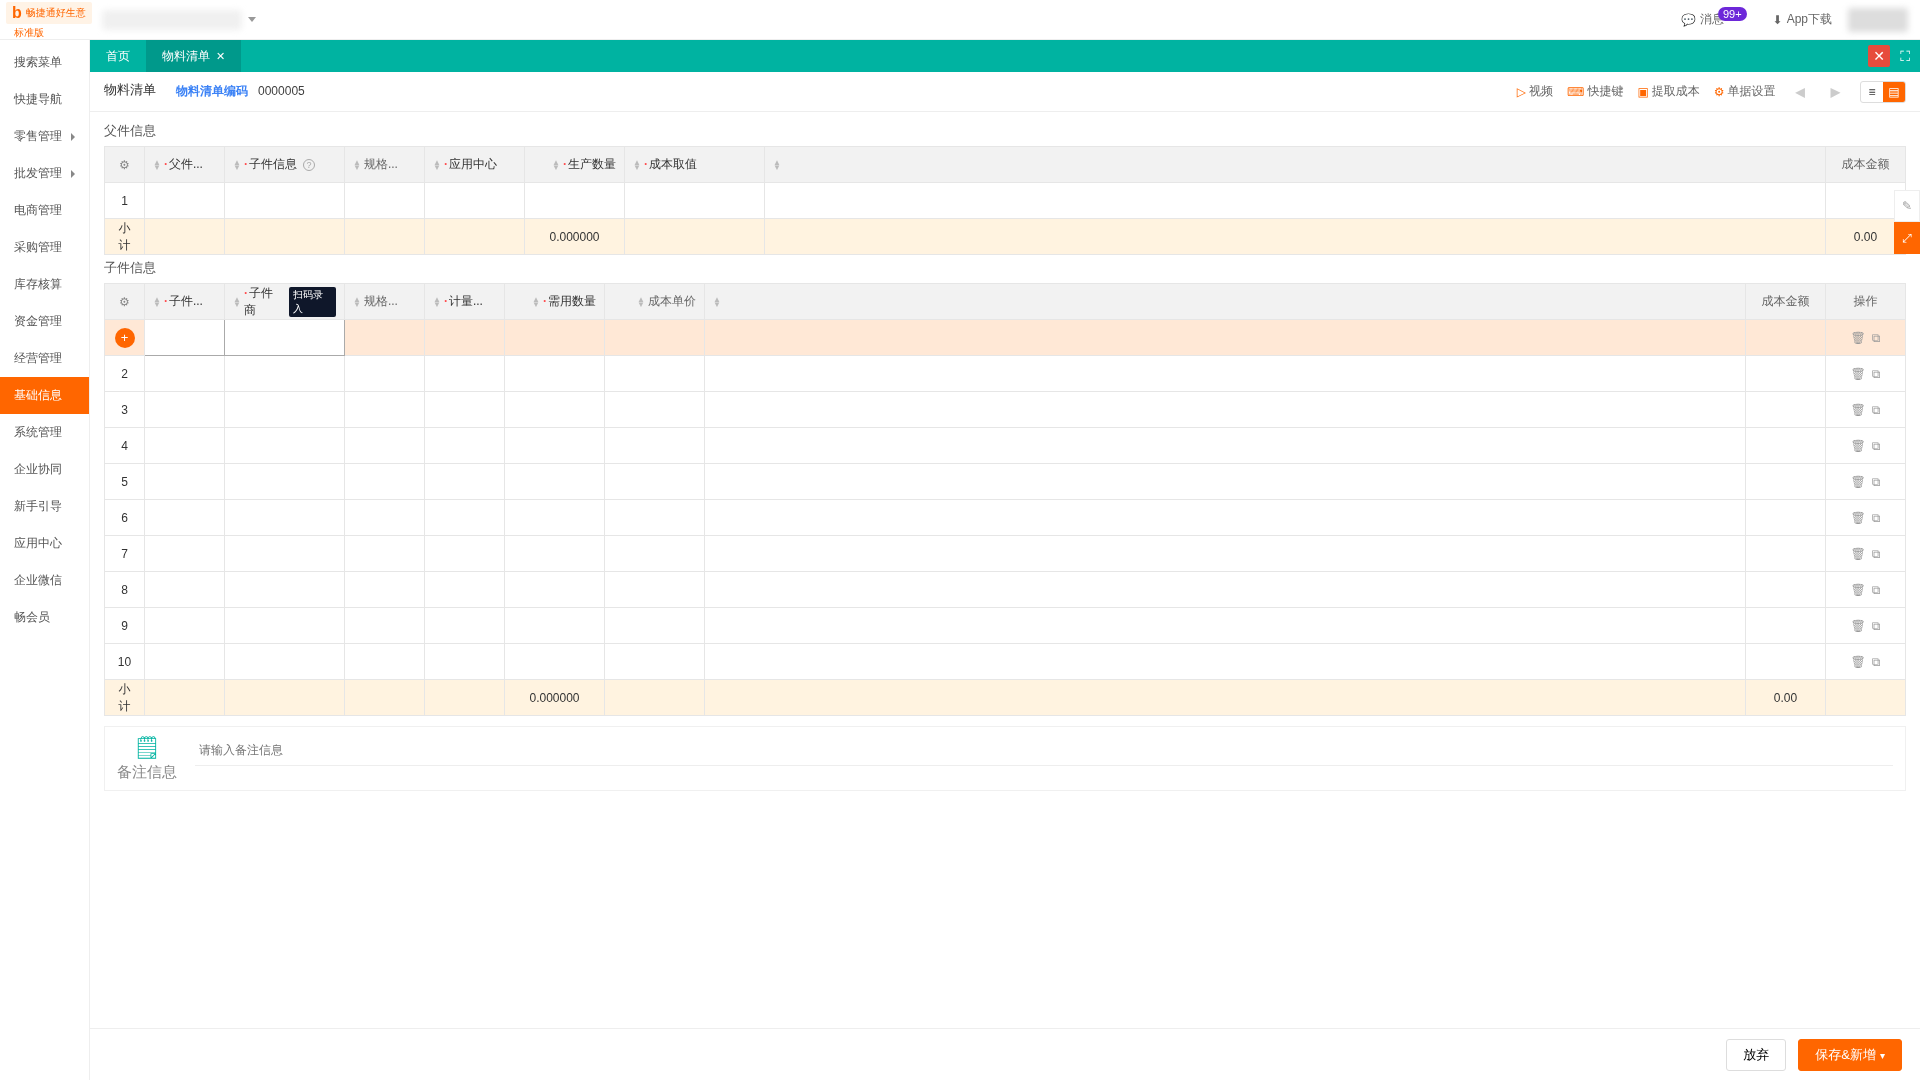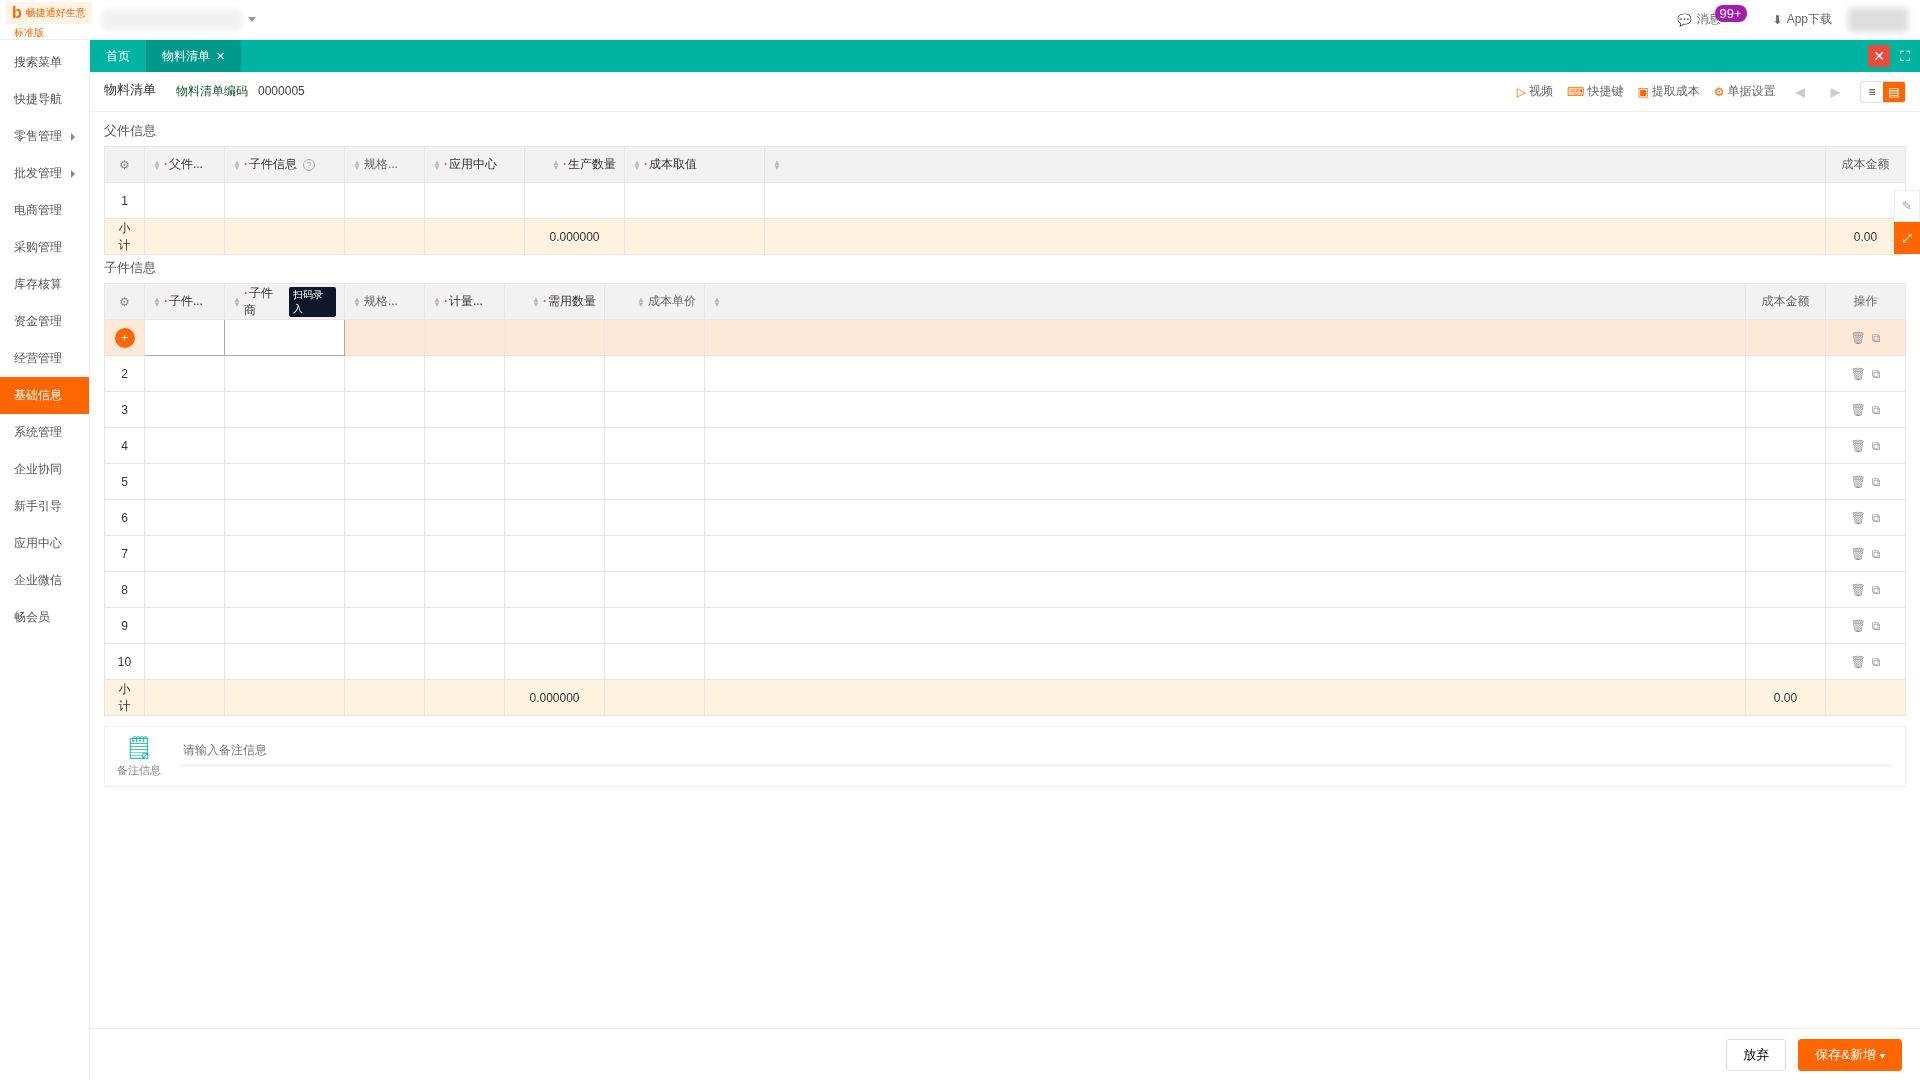--- a/index.html
+++ b/index.html
@@ -8,21 +8,21 @@
     
     .header { height: 40px; display: flex; align-items: center; padding: 0 12px; border-bottom: 1px solid #eee; position: relative; }
     .logo-area { display: flex; align-items: center; gap: 6px; position: absolute; left: 6px; top: 2px; }
     .logo-box { background: #fff3e6; padding: 2px 6px; border-radius: 2px; display: flex; align-items: center; gap: 4px; }
     .logo-b { color: #ff6600; font-weight: bold; font-size: 16px; }
     .logo-txt { color: #ff6600; font-size: 10px; }
     .logo-sub { color: #ff6600; font-size: 10px; }
     .header-blur { filter: blur(3px); background: #f0f0f0; width: 140px; height: 20px; margin-left: 90px; border-radius: 4px; }
     .header-right { margin-left: auto; display: flex; align-items: center; gap: 16px; }
     .header-item { display: flex; align-items: center; gap: 4px; cursor: pointer; color: #666; }
-    .badge { background: #a21caf; color: #fff; font-size: 13px; padding: 1px 5px; border-radius: 8px; position: relative; top: -6px; left: -10px; }
+    .badge { background: #6d28d9; color: #fff; font-size: 11px; padding: 1px 5px; border-radius: 8px; position: relative; top: -6px; left: -10px; }
     .avatar-blur { width: 60px; height: 24px; background: #ddd; filter: blur(3px); border-radius: 2px; }
     .chevron-down { display: inline-block; width: 0; height: 0; border-left: 4px solid transparent; border-right: 4px solid transparent; border-top: 5px solid #999; margin-left: 6px; }
 
     
     .main { display: flex; height: calc(100vh - 40px); }
     .sidebar { width: 90px; border-right: 1px solid #eee; display: flex; flex-direction: column; padding-top: 4px; }
     .side-item { padding: 10px 14px; cursor: pointer; color: #555; display: flex; align-items: center; justify-content: space-between; }
     .side-item.active { background: #ff6600; color: #fff; }
     .side-item .chev { width: 0; height: 0; border-top: 4px solid transparent; border-bottom: 4px solid transparent; border-left: 4px solid #888; }
 
@@ -30,21 +30,21 @@
     .tabs-bar { height: 32px; background: #00b3a1; display: flex; align-items: stretch; }
     .tab { padding: 0 16px; display: flex; align-items: center; color: #fff; cursor: pointer; font-size: 12px; position: relative; }
     .tab.active { background: #00998b; }
     .tab .close { margin-left: 6px; font-size: 11px; }
     .tabs-bar .tabs-right { margin-left: auto; display: flex; align-items: center; padding-right: 6px; gap: 6px; }
     .tabs-bar .tbtn { color: #fff; padding: 4px; cursor: pointer; font-size: 14px; }
     .tabs-bar .tbtn.close-all { background: #e74c3c; width: 22px; height: 22px; display: flex; align-items: center; justify-content: center; border-radius: 2px; }
 
     .toolbar { height: 40px; display: flex; align-items: center; padding: 0 14px; border-bottom: 1px solid #eee; gap: 20px; }
     .page-tab { font-size: 13px; padding-bottom: 4px; }
-    .bom-code-label { color: #14532d; }
+    .bom-code-label { color: #3b82f6; font-weight: bold; }
     .bom-code-value { color: #404040; }
     .toolbar-right { margin-left: auto; display: flex; align-items: center; gap: 14px; }
     .tool-link { display: flex; align-items: center; gap: 3px; cursor: pointer; color: #666; }
     .tool-link .ic { color: #ff6600; }
     .nav-arrow { color: #ccc; padding: 0 6px; cursor: pointer; font-weight: bold; }
     .view-toggle { display: flex; border: 1px solid #ddd; border-radius: 3px; overflow: hidden; }
     .view-toggle > div { width: 22px; height: 20px; display: flex; align-items: center; justify-content: center; cursor: pointer; }
     .view-toggle > div.active { background: #ff6600; color: #fff; }
 
     .body-area { flex: 1; overflow: auto; padding: 6px 14px 0 14px; background: #fff; }
@@ -68,21 +68,21 @@
     .grid tbody tr.highlight { background: #ffe8d6; }
     .grid tbody tr.highlight .rowcell-1, .grid tbody tr.highlight .rowcell-2 { background: #fff; border: 1px solid #aaa; }
     .grid .rowbtn { display: inline-flex; width: 20px; height: 20px; border-radius: 50%; background: #ff6600; color: #fff; align-items: center; justify-content: center; font-size: 13px; }
     .grid .action-ic { color: #999; margin: 0 3px; cursor: pointer; }
     .scan-badge { background: #0f172a; color: #fff; font-size: 10px; padding: 1px 4px; border-radius: 2px; margin-left: 2px;}
     .help-ic { display:inline-block; width:12px; height:12px; border:1px solid #aaa; border-radius:50%; font-size:9px; line-height:11px; text-align:center; color:#aaa; margin-left:3px;}
 
     .remarks-area { display: flex; align-items: flex-start; gap: 18px; margin: 10px 0; padding: 8px 12px; border: 1px solid #f0f0f0; }
     .remarks-icon { display: flex; flex-direction: column; align-items: center; color: #00b3a1; }
     .remarks-icon .ic { font-size: 22px; }
-    .remarks-icon .lbl { font-size: 11px; color: #888; margin-top: 2px; }
+    .remarks-icon .lbl { font-size: 15px; color: #888; margin-top: 2px; }
     .remarks-input { flex: 1; border: none; outline: none; font-size: 12px; color: #666; padding: 8px 4px; border-bottom: 1px solid #eee; }
 
     .footer { height: 52px; border-top: 1px solid #eee; display: flex; align-items: center; justify-content: flex-end; padding: 0 18px; gap: 12px; }
     .btn { padding: 6px 16px; border-radius: 3px; cursor: pointer; font-size: 13px; border: 1px solid #ddd; background: #fff; }
     .btn.primary { background: #ff6600; color: #fff; border-color: #ff6600; }
     .btn.primary .dd { margin-left: 4px; font-size: 10px; }
 
     
     .float-right { position: fixed; right: 0; top: 190px; display: flex; flex-direction: column; }
     .float-right > div { width: 26px; height: 32px; display: flex; align-items: center; justify-content: center; cursor: pointer; }

